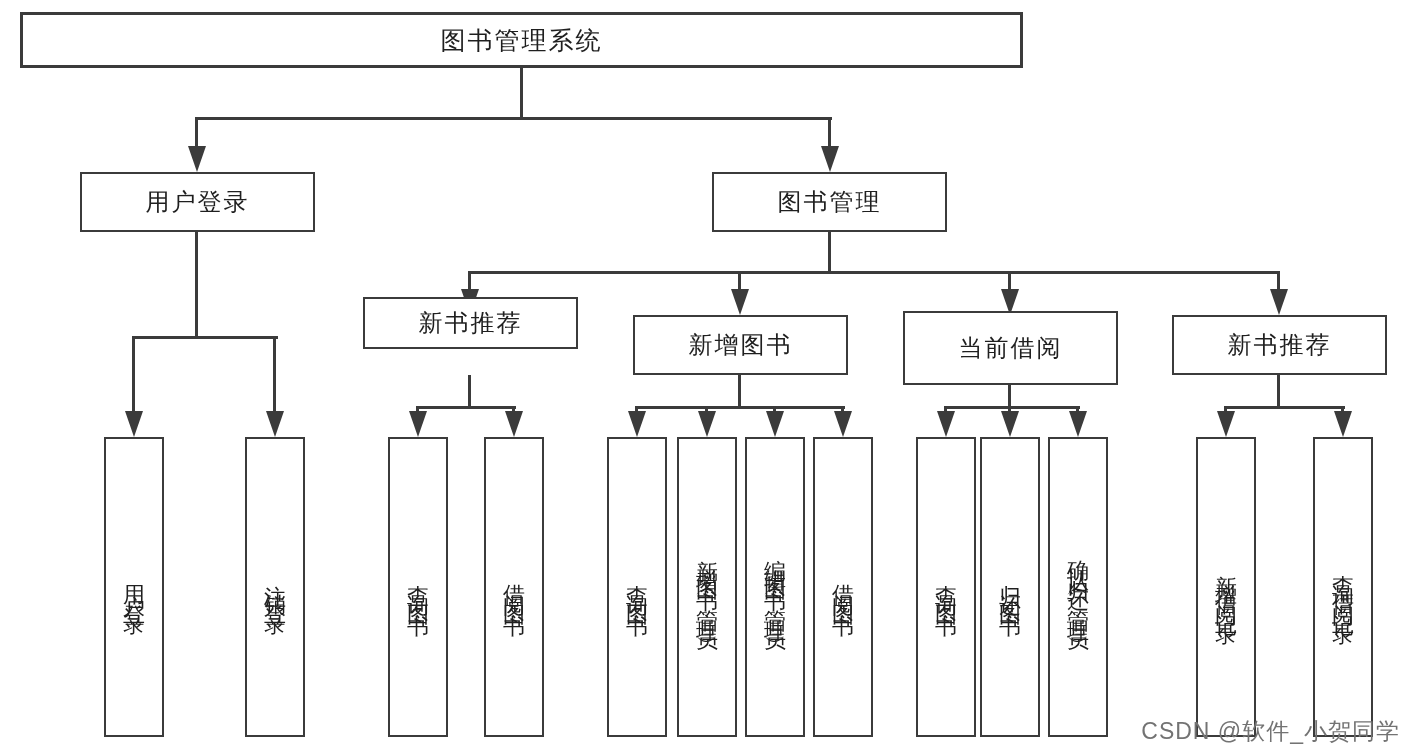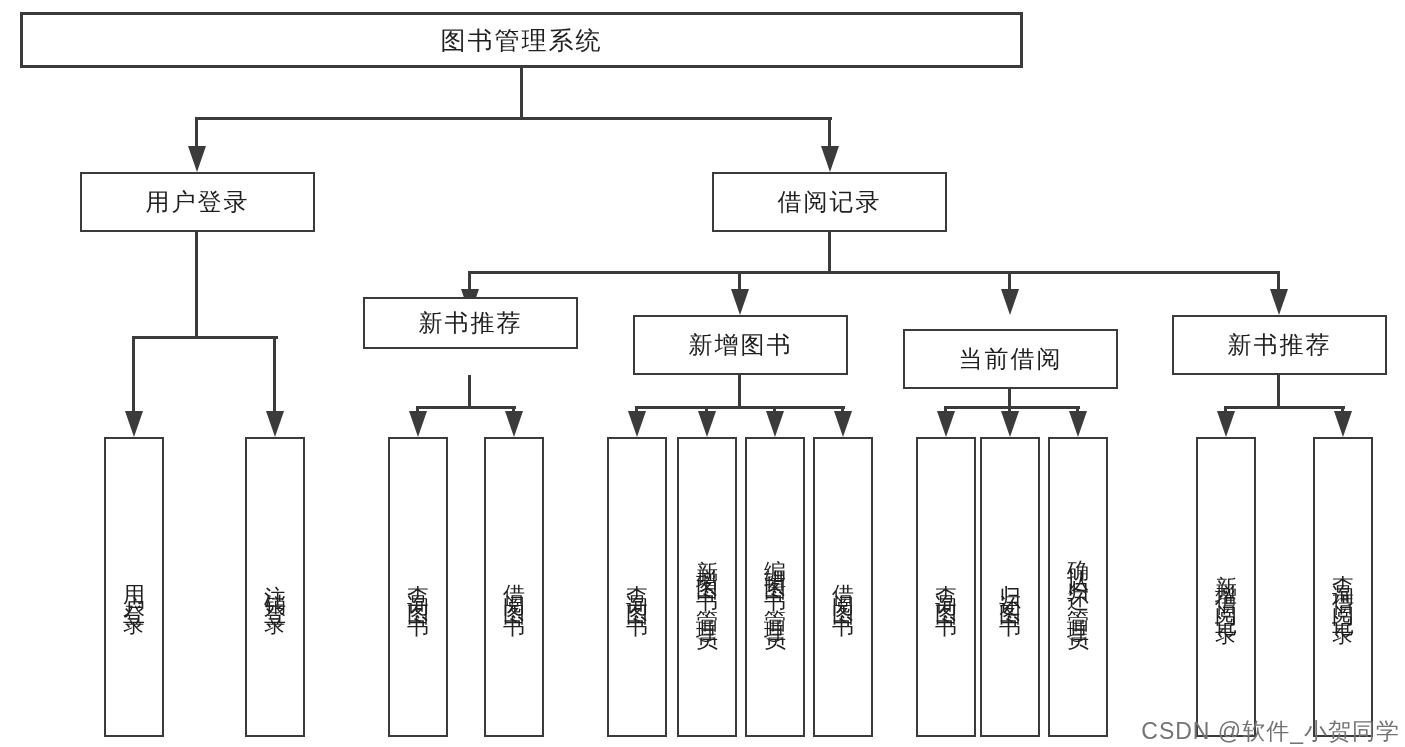--- a/index.html
+++ b/index.html
@@ -42,21 +42,21 @@
   <div class="line" style="left:195px;top:117px;width:637px;height:3px"></div>
   <div class="line" style="left:195px;top:117px;width:3px;height:31px"></div>
   <div class="arrow" style="left:188px;top:146px"></div>
   <div class="line" style="left:828px;top:117px;width:3px;height:31px"></div>
   <div class="arrow" style="left:821px;top:146px"></div>
 
   <div class="box hbox" style="left:80px;top:172px;width:235px;height:60px">
     <span class="lbl">用户登录</span>
   </div>
   <div class="box hbox" style="left:712px;top:172px;width:235px;height:60px">
-    <span class="lbl">借阅记录</span>
+    <span class="lbl">图书管理</span>
   </div>
 
   <div class="line" style="left:195px;top:232px;width:3px;height:107px"></div>
   <div class="line" style="left:132px;top:336px;width:146px;height:3px"></div>
   <div class="line" style="left:132px;top:336px;width:3px;height:77px"></div>
   <div class="arrow" style="left:125px;top:411px"></div>
   <div class="line" style="left:273px;top:336px;width:3px;height:77px"></div>
   <div class="arrow" style="left:266px;top:411px"></div>
 
   <div class="line" style="left:828px;top:232px;width:3px;height:41px"></div>
@@ -69,21 +69,21 @@
   <div class="arrow" style="left:1001px;top:289px"></div>
   <div class="line" style="left:1277px;top:271px;width:3px;height:20px"></div>
   <div class="arrow" style="left:1270px;top:289px"></div>
 
   <div class="box hbox" style="left:363px;top:297px;width:215px;height:52px">
     <span class="lbl">新书推荐</span>
   </div>
   <div class="box hbox" style="left:633px;top:315px;width:215px;height:60px">
     <span class="lbl">新增图书</span>
   </div>
-  <div class="box hbox" style="left:903px;top:329px;width:215px;height:60px">
+  <div class="box hbox" style="left:903px;top:311px;width:215px;height:74px">
     <span class="lbl">当前借阅</span>
   </div>
   <div class="box hbox" style="left:1172px;top:315px;width:215px;height:60px">
     <span class="lbl">新书推荐</span>
   </div>
 
   <div class="line" style="left:468px;top:375px;width:3px;height:34px"></div>
   <div class="line" style="left:416px;top:406px;width:100px;height:3px"></div>
   <div class="line" style="left:416px;top:406px;width:3px;height:9px"></div>
   <div class="arrow" style="left:409px;top:411px"></div>

